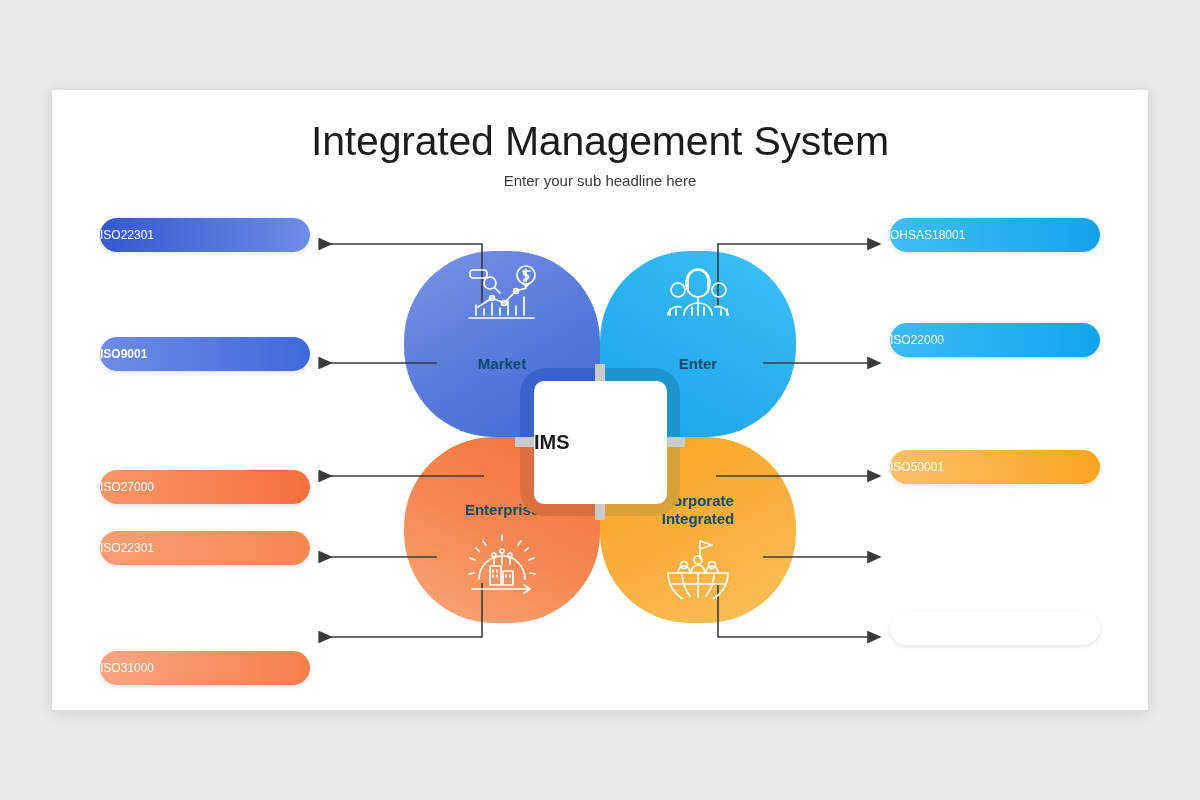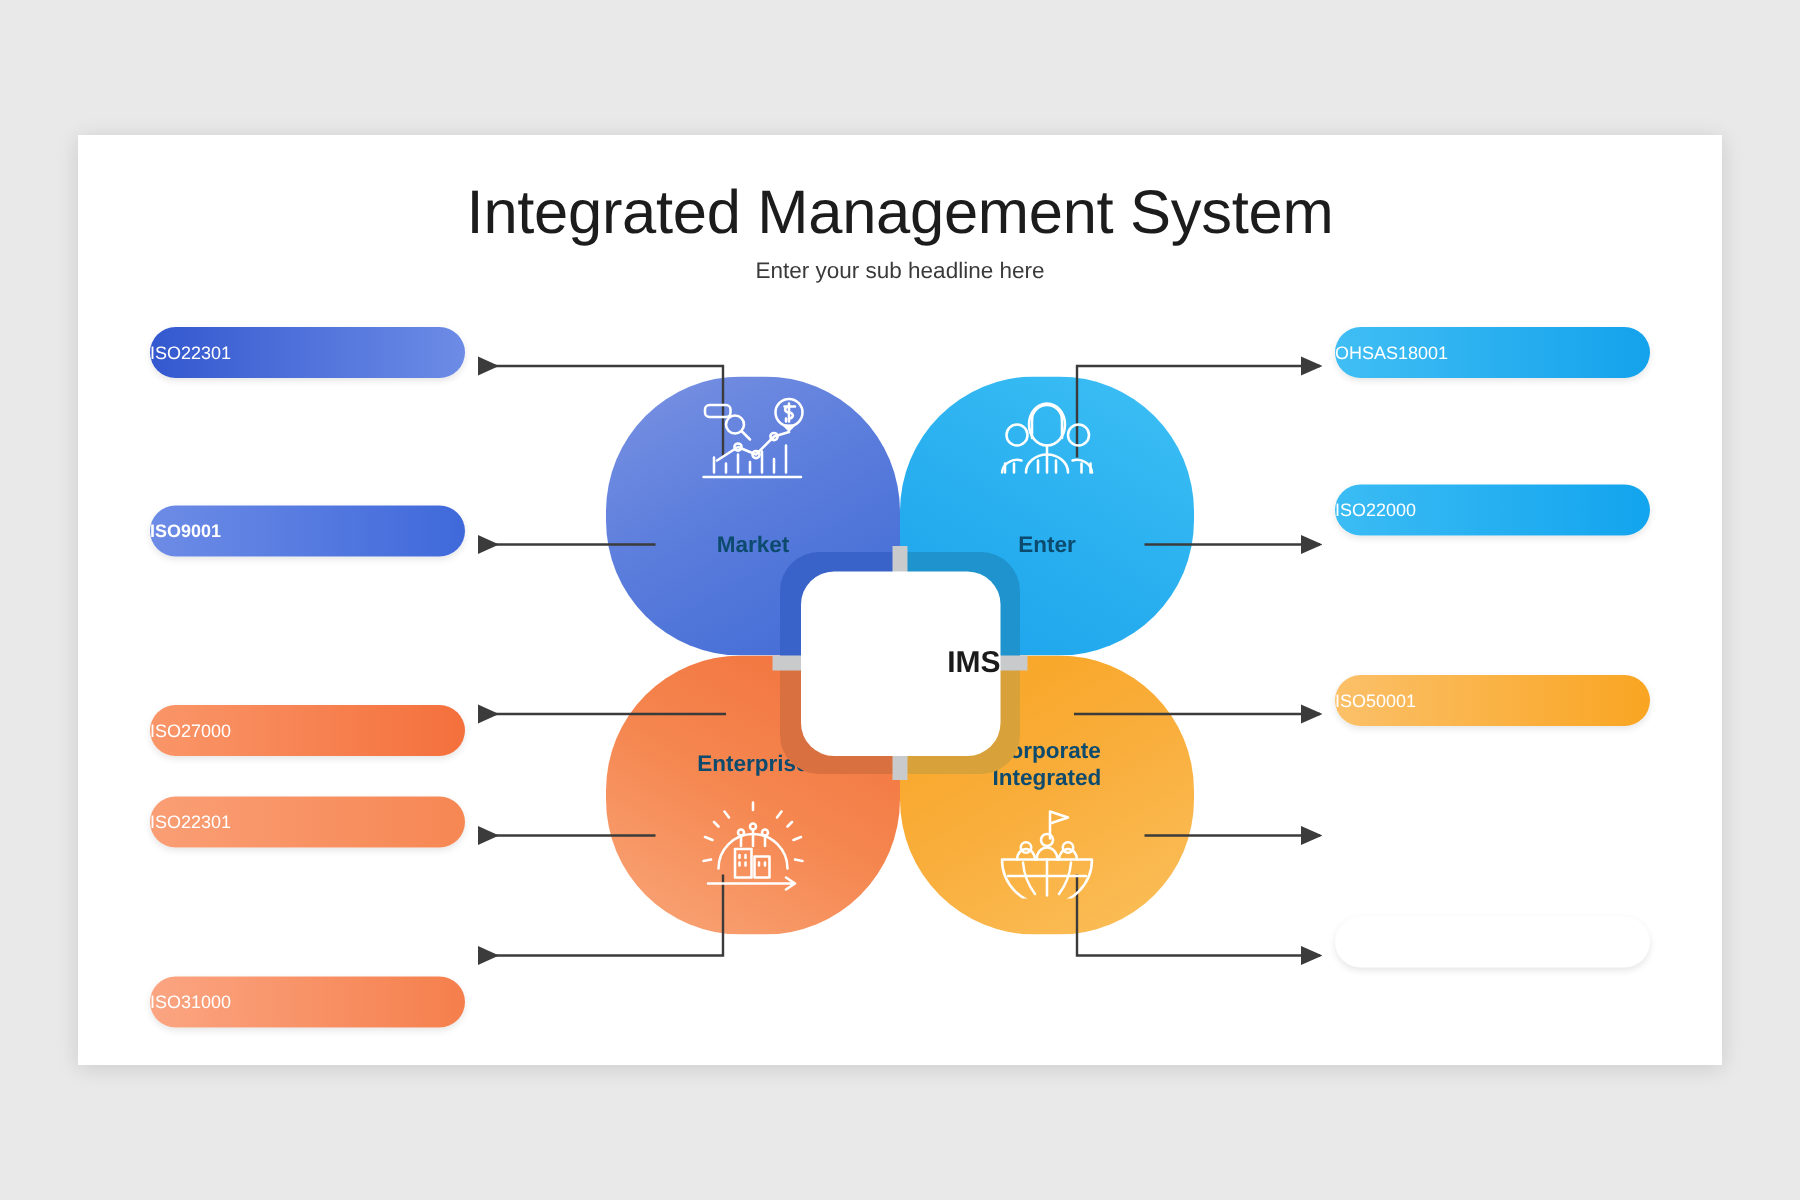--- a/index.html
+++ b/index.html
@@ -105,23 +105,23 @@
   }
   .ring-gap-h {
     position: absolute; top: 50%; left: -5px; width: 170px; height: 10px;
     margin-top: -5px; background: #c9cacb; z-index: 2;
   }
   #ims-box {
     position: absolute;
     left: 482px; top: 291px;
     width: 133px; height: 123px;
     background: #ffffff;
-    border-radius: 22px;
+    border-radius: 10px;
     z-index: 6;
-    display: flex; align-items: center; justify-content: flex-end;
+    display: flex; align-items: center; justify-content: flex-start;
   }
   #ims-label { font-size: 20px; font-weight: bold; color: #1b1b1b; }
 
   
   .pill {
     position: absolute;
     width: 210px; height: 34px;
     border-radius: 26px;
     display: flex; align-items: center; justify-content: flex-start;
     color: #ffffff; font-size: 12px; font-weight: 400;

